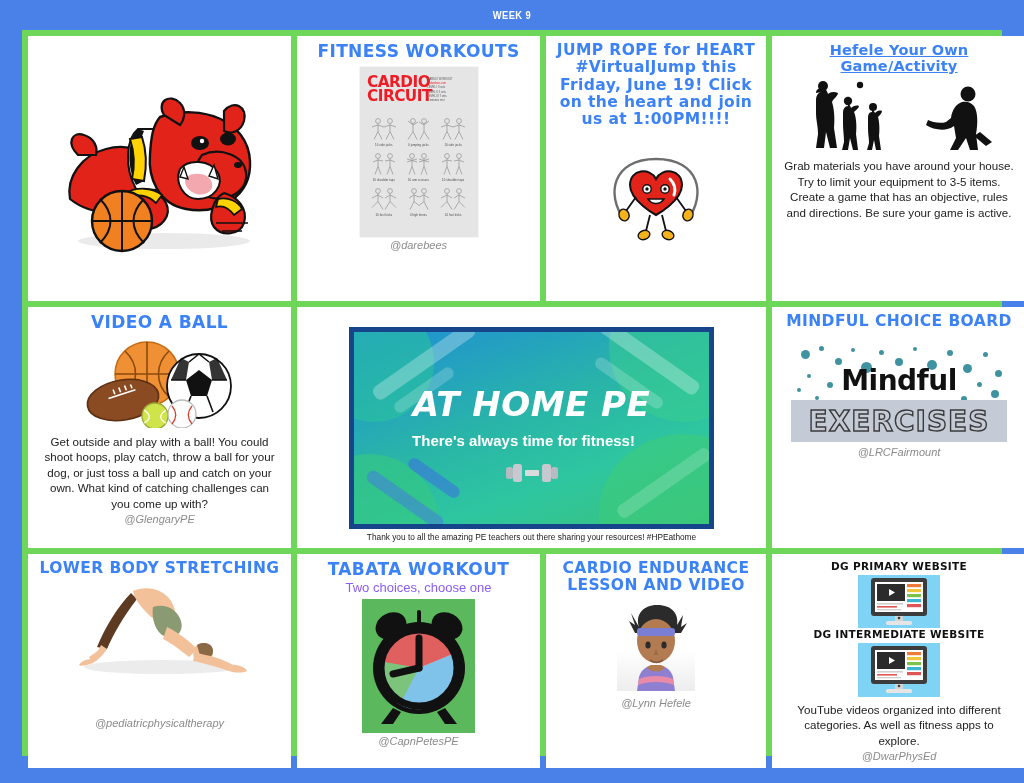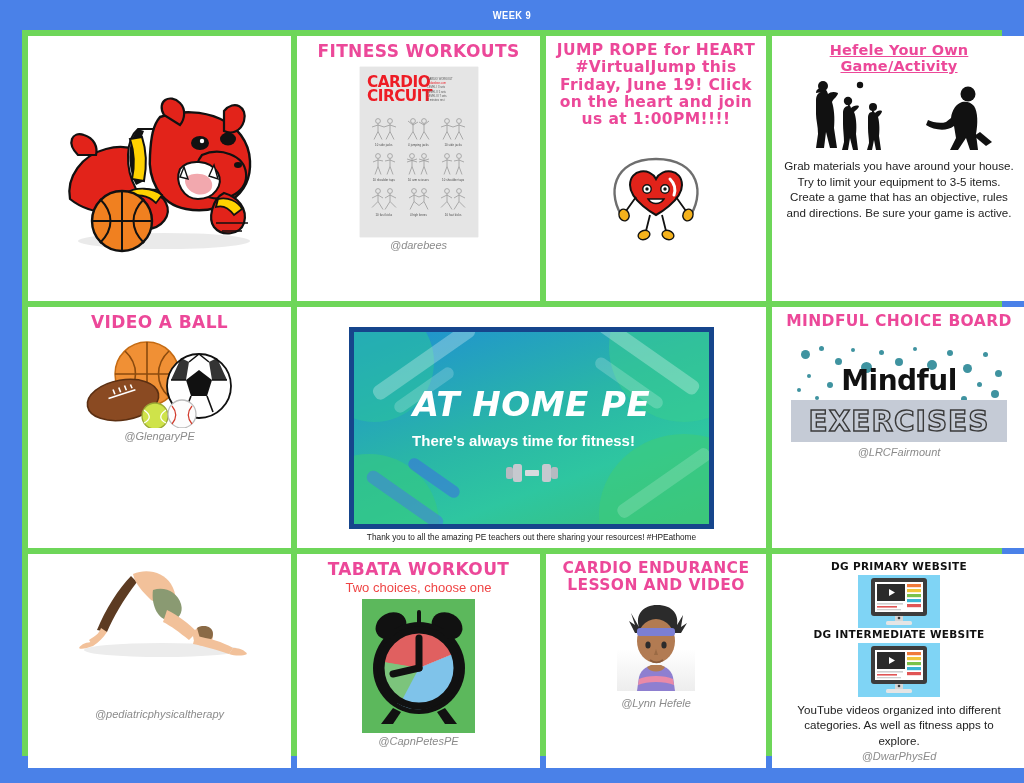--- a/index.html
+++ b/index.html
@@ -47,26 +47,26 @@
   }
   .cell.center-span { grid-column: 2 / span 2; }
 
   .title {
     font-family: "DejaVu Sans", sans-serif;
     font-weight: bold;
     font-size: 17px;
     letter-spacing: 0.4px;
     text-align: center;
     line-height: 1.12;
-    color: #ec4899;
+    color: #3b82f6;
   }
   .title.sm { font-size: 15.5px; }
   .title.u { text-decoration: underline; font-size: 14.5px; letter-spacing: 0.2px; }
   .subtitle {
-    font-size: 13px; color: #ef4444; text-align: center; margin-top: 1px;
+    font-size: 13px; color: #8b5cf6; text-align: center; margin-top: 1px;
   }
   .body-text {
     font-size: 11.6px; line-height: 1.33; color: #222;
     text-align: center; margin-top: 6px; padding: 0 4px;
   }
   .caption {
     font-size: 11px; font-style: italic; color: #8b8b8b;
     text-align: center; margin-top: 2px;
   }
   .tiny-caption { font-size: 8.3px; color: #1a1a1a; text-align: center; margin-top: 3px; }
@@ -380,20 +380,21 @@
         <path d="M124 18 L114 26 M124 18 L134 26 M96 44 L111 44 M152 44 L137 44 M110 76 L116 60 M138 76 L132 60" stroke="#111" stroke-width="1.6" fill="none"></path>
         <path d="M106 22 L114 26 L111 44 L96 44Z M142 22 L134 26 L137 44 L152 44Z" fill="#111" opacity=".85"></path>
 
         <circle cx="80" cy="80" r="13" fill="#cfe34a" stroke="#9aa834" stroke-width="1.3"></circle>
         <path d="M69 74 C76 79 76 83 69 87 M91 74 C84 79 84 83 91 87" stroke="#fff" stroke-width="1.3" fill="none"></path>
 
         <circle cx="107" cy="78" r="14" fill="#fdfdfd" stroke="#bbb" stroke-width="1.3"></circle>
         <path d="M97 70 C102 76 102 82 97 88 M117 70 C112 76 112 82 117 88" stroke="#d23b2c" stroke-width="1.2" fill="none"></path>
       </svg>
     </div>
+    <div class="body-text">Get outside and play with a ball! You could shoot hoops, play catch, throw a ball for your dog, or just toss a ball up and catch on your own.  What kind of catching challenges can you come up with?</div>
     <div class="caption">@GlengaryPE</div>
   </div>
 
   <div class="cell center-span">
     <div class="banner-outer">
       <div class="banner-inner">
         <div class="blob" style="width:120px;height:120px;left:-40px;top:-30px;background:#29c49a;opacity:.55;"></div>
         <div class="blob" style="width:150px;height:150px;right:-50px;top:-60px;background:#3ad08c;opacity:.5;"></div>
         <div class="blob" style="width:140px;height:140px;left:-55px;bottom:-70px;background:#36c97f;opacity:.6;"></div>
         <div class="blob" style="width:170px;height:160px;right:-60px;bottom:-70px;background:#3ecb7a;opacity:.6;"></div>
@@ -444,20 +445,21 @@
       <div class="bubble" style="width:4px;height:4px;left:24px;top:52px;"></div>
       <div class="bubble" style="width:6px;height:6px;left:170px;top:52px;"></div>
       <div class="mindful-word">Mindful</div>
       <div class="mindful-band"></div>
       <div class="mindful-ex">EXERCISES</div>
     </div>
     <div class="caption" style="margin-top:4px;">@LRCFairmount</div>
   </div>
 
   <div class="cell">
+    <div class="title sm">LOWER BODY STRETCHING</div>
     <div style="margin-top:6px;">
       <svg width="186" height="94" viewBox="0 0 186 94">
         <ellipse cx="95" cy="84" rx="78" ry="7" fill="#ececec"></ellipse>
 
         <path d="M70 16 C56 34 46 52 40 66 L30 64 C38 44 52 22 64 10Z" fill="#5c3b22"></path>
         <path d="M40 66 C36 72 32 76 26 80 L22 74 C28 70 32 68 34 62Z" fill="#f2c19a"></path>
         <path d="M26 80 C20 82 14 84 12 82 C14 78 20 76 26 76Z" fill="#f2c19a"></path>
 
         <path d="M66 8 C80 2 96 6 104 18 C110 28 110 38 104 44 L84 34 C76 26 68 18 66 8Z" fill="#f2c19a"></path>
         <path d="M86 24 C98 20 110 26 114 38 C117 48 110 56 100 54 C90 52 84 38 86 24Z" fill="#8a9a72"></path>

